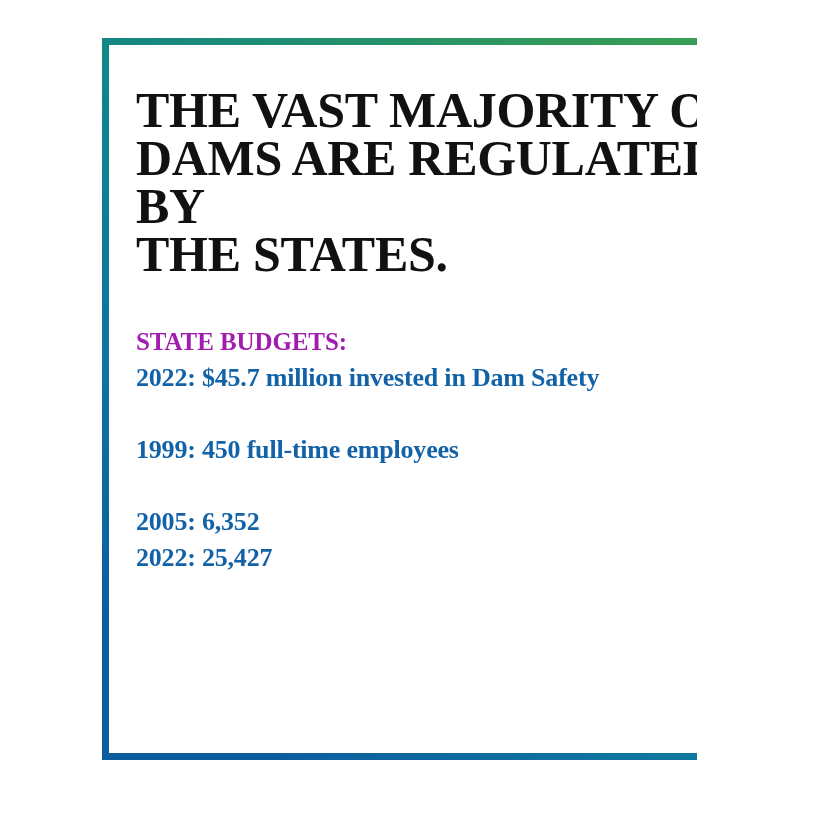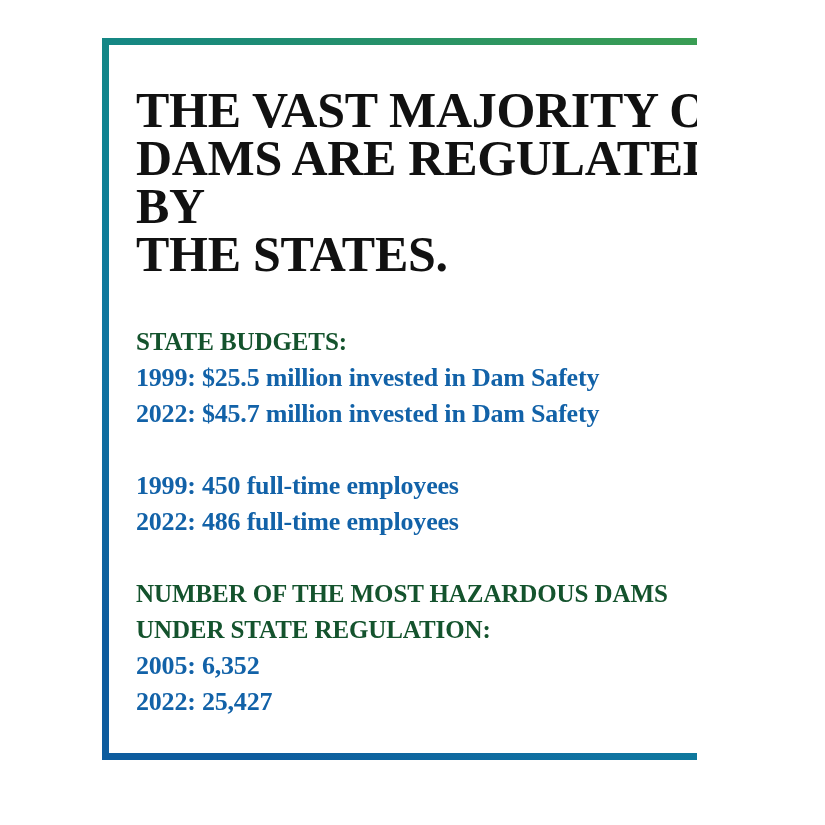--- a/index.html
+++ b/index.html
@@ -75,21 +75,21 @@
   .section:last-child {
     margin-bottom: 0;
   }
 
   .section-heading {
     margin: 0;
     font-size: 25px;
     line-height: 36px;
     font-weight: bold;
     letter-spacing: -0.1px;
-    color: #14532d;
+    color: #a21caf;
     text-transform: uppercase;
     white-space: pre-line;
   }
 
   .section-line {
     margin: 0;
     font-size: 26px;
     line-height: 36px;
     font-weight: bold;
     letter-spacing: -0.2px;
@@ -108,31 +108,27 @@
   <div class="content">
 
     <h1 class="headline">THE VAST MAJORITY OF
 DAMS ARE REGULATED BY
 THE STATES.</h1>
 
     <div class="sections">
 
       <div class="section">
         <p class="section-heading">STATE BUDGETS:</p>
-        <p class="section-line">1999: $25.5 million invested in Dam Safety</p>
         <p class="section-line">2022: $45.7 million invested in Dam Safety</p>
       </div>
 
       <div class="section">
         <p class="section-line">1999: 450 full-time employees</p>
-        <p class="section-line">2022: 486 full-time employees</p>
       </div>
 
       <div class="section">
-        <p class="section-heading">NUMBER OF THE MOST HAZARDOUS DAMS
-UNDER STATE REGULATION:</p>
         <p class="section-line">2005: 6,352</p>
         <p class="section-line">2022: 25,427</p>
       </div>
 
     </div>
   </div>
 </div>
 
 </body></html>

